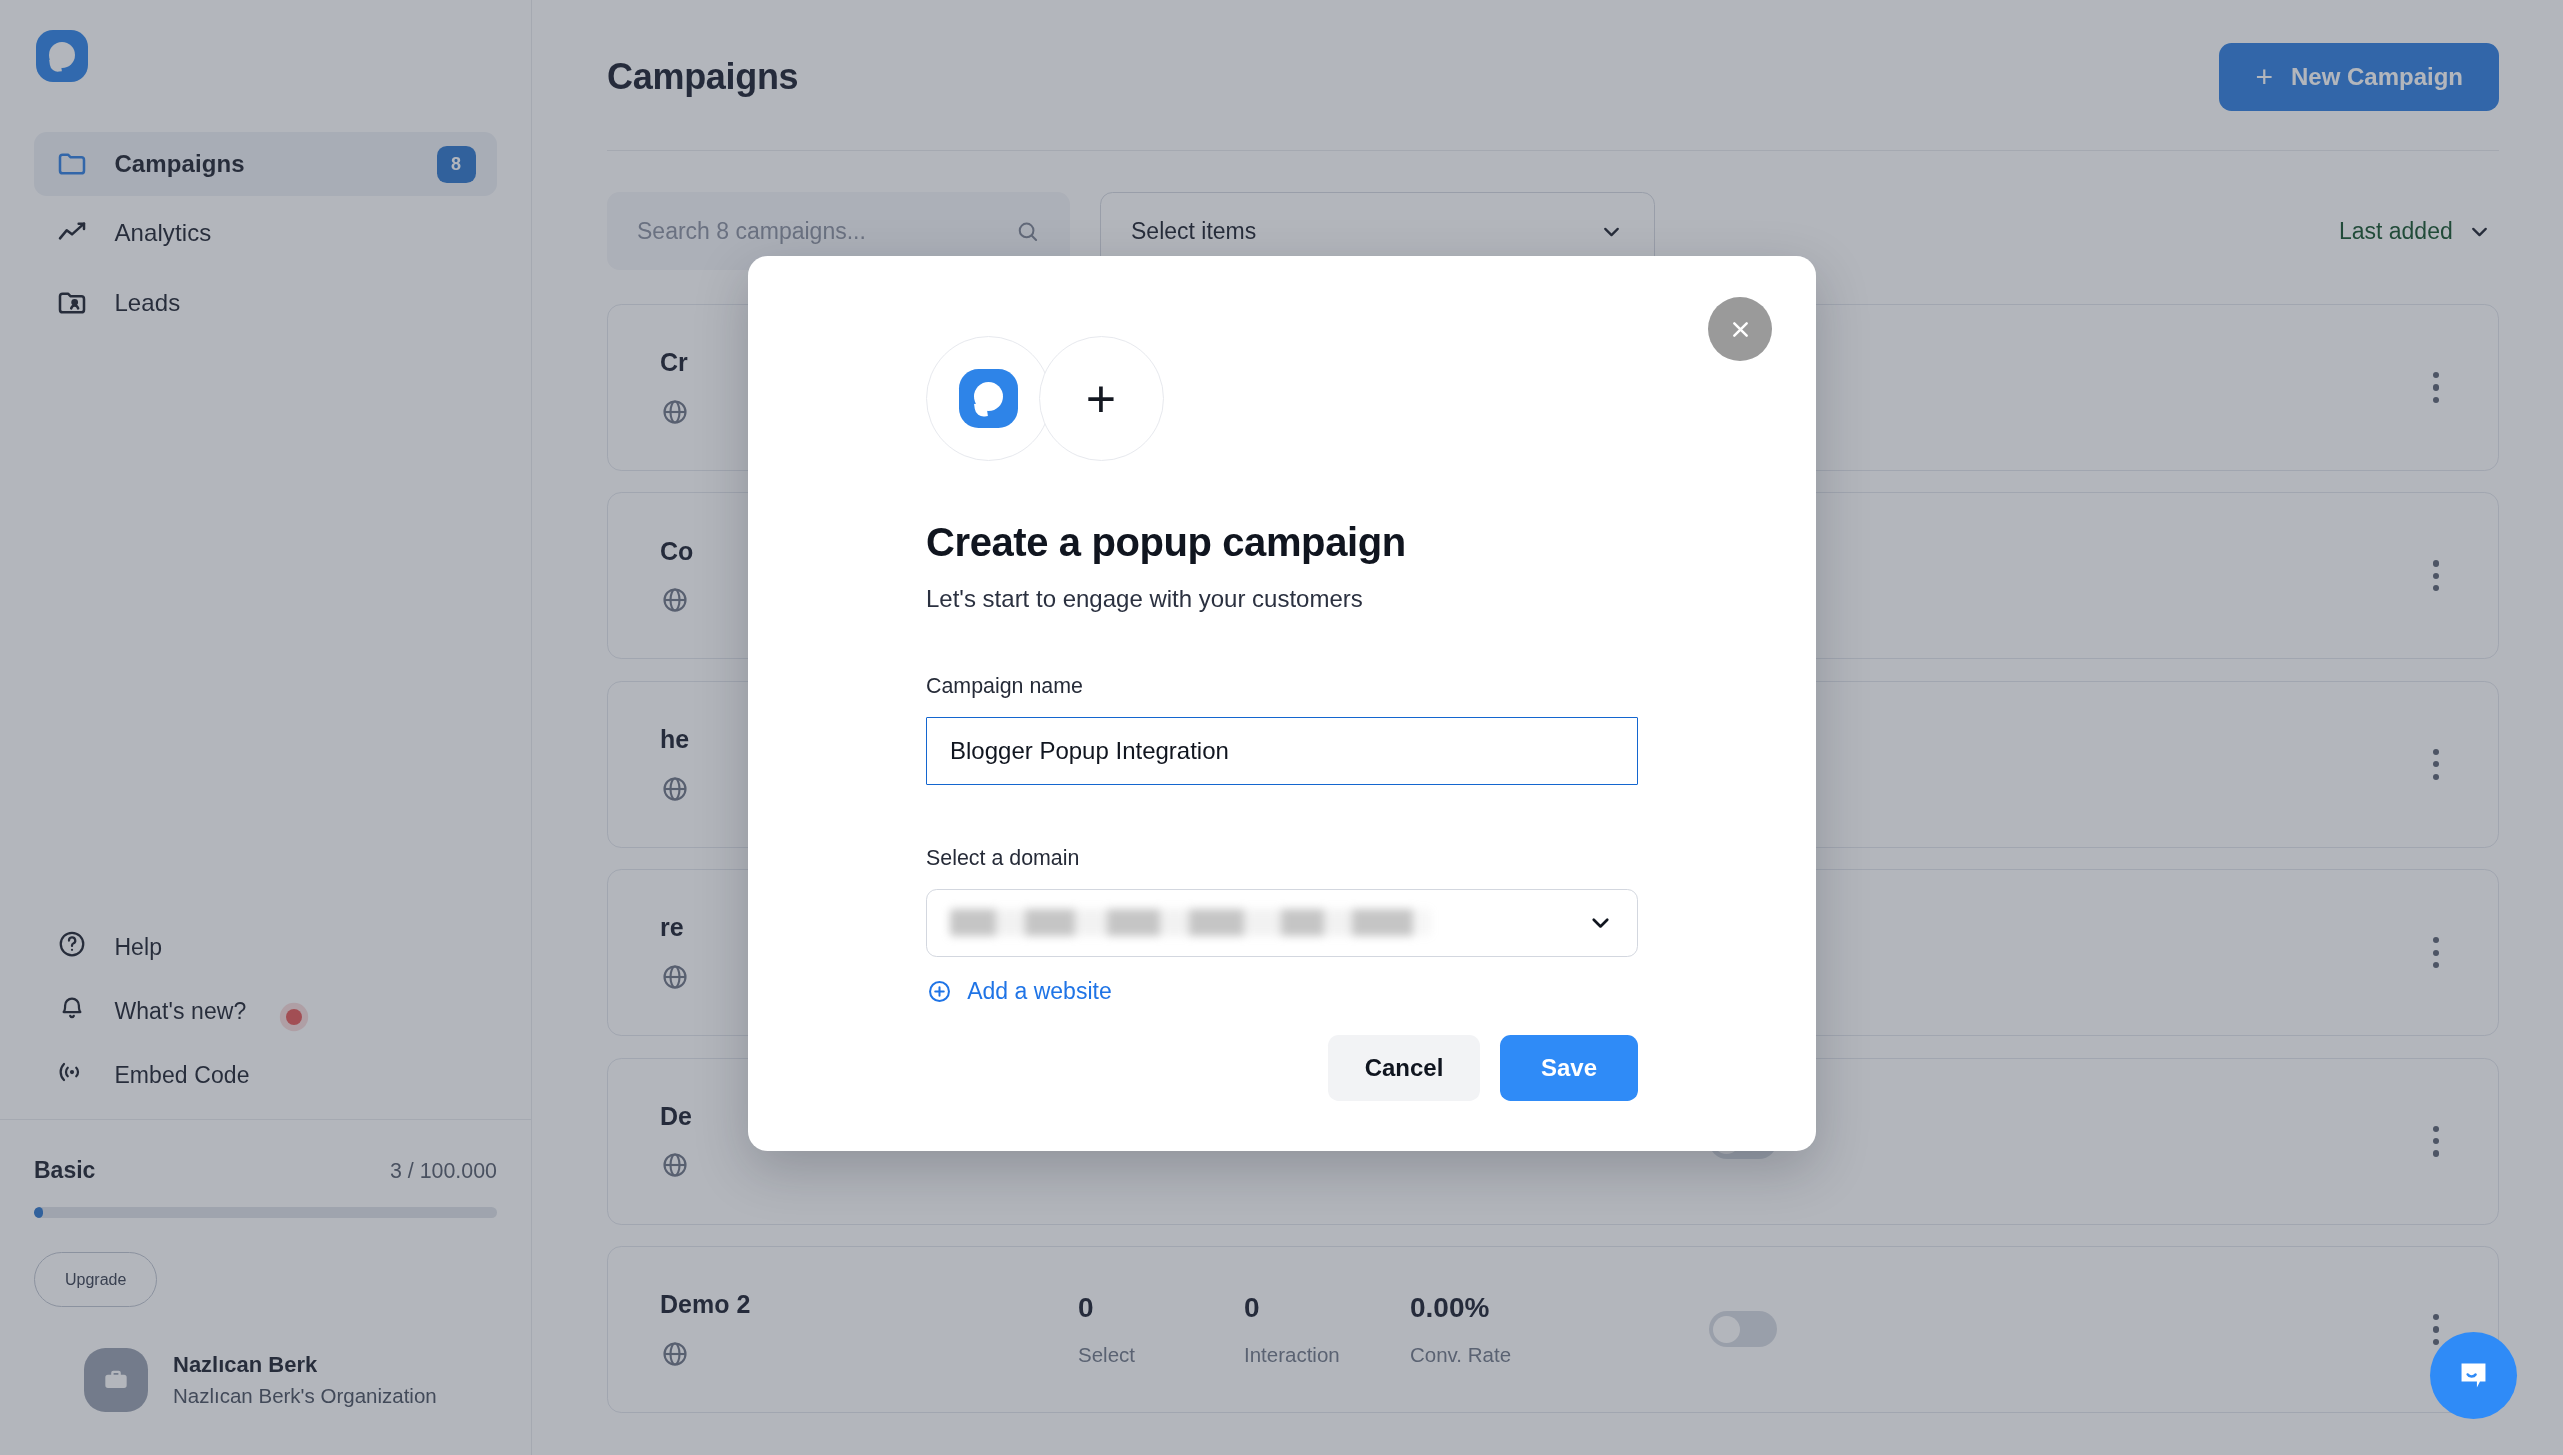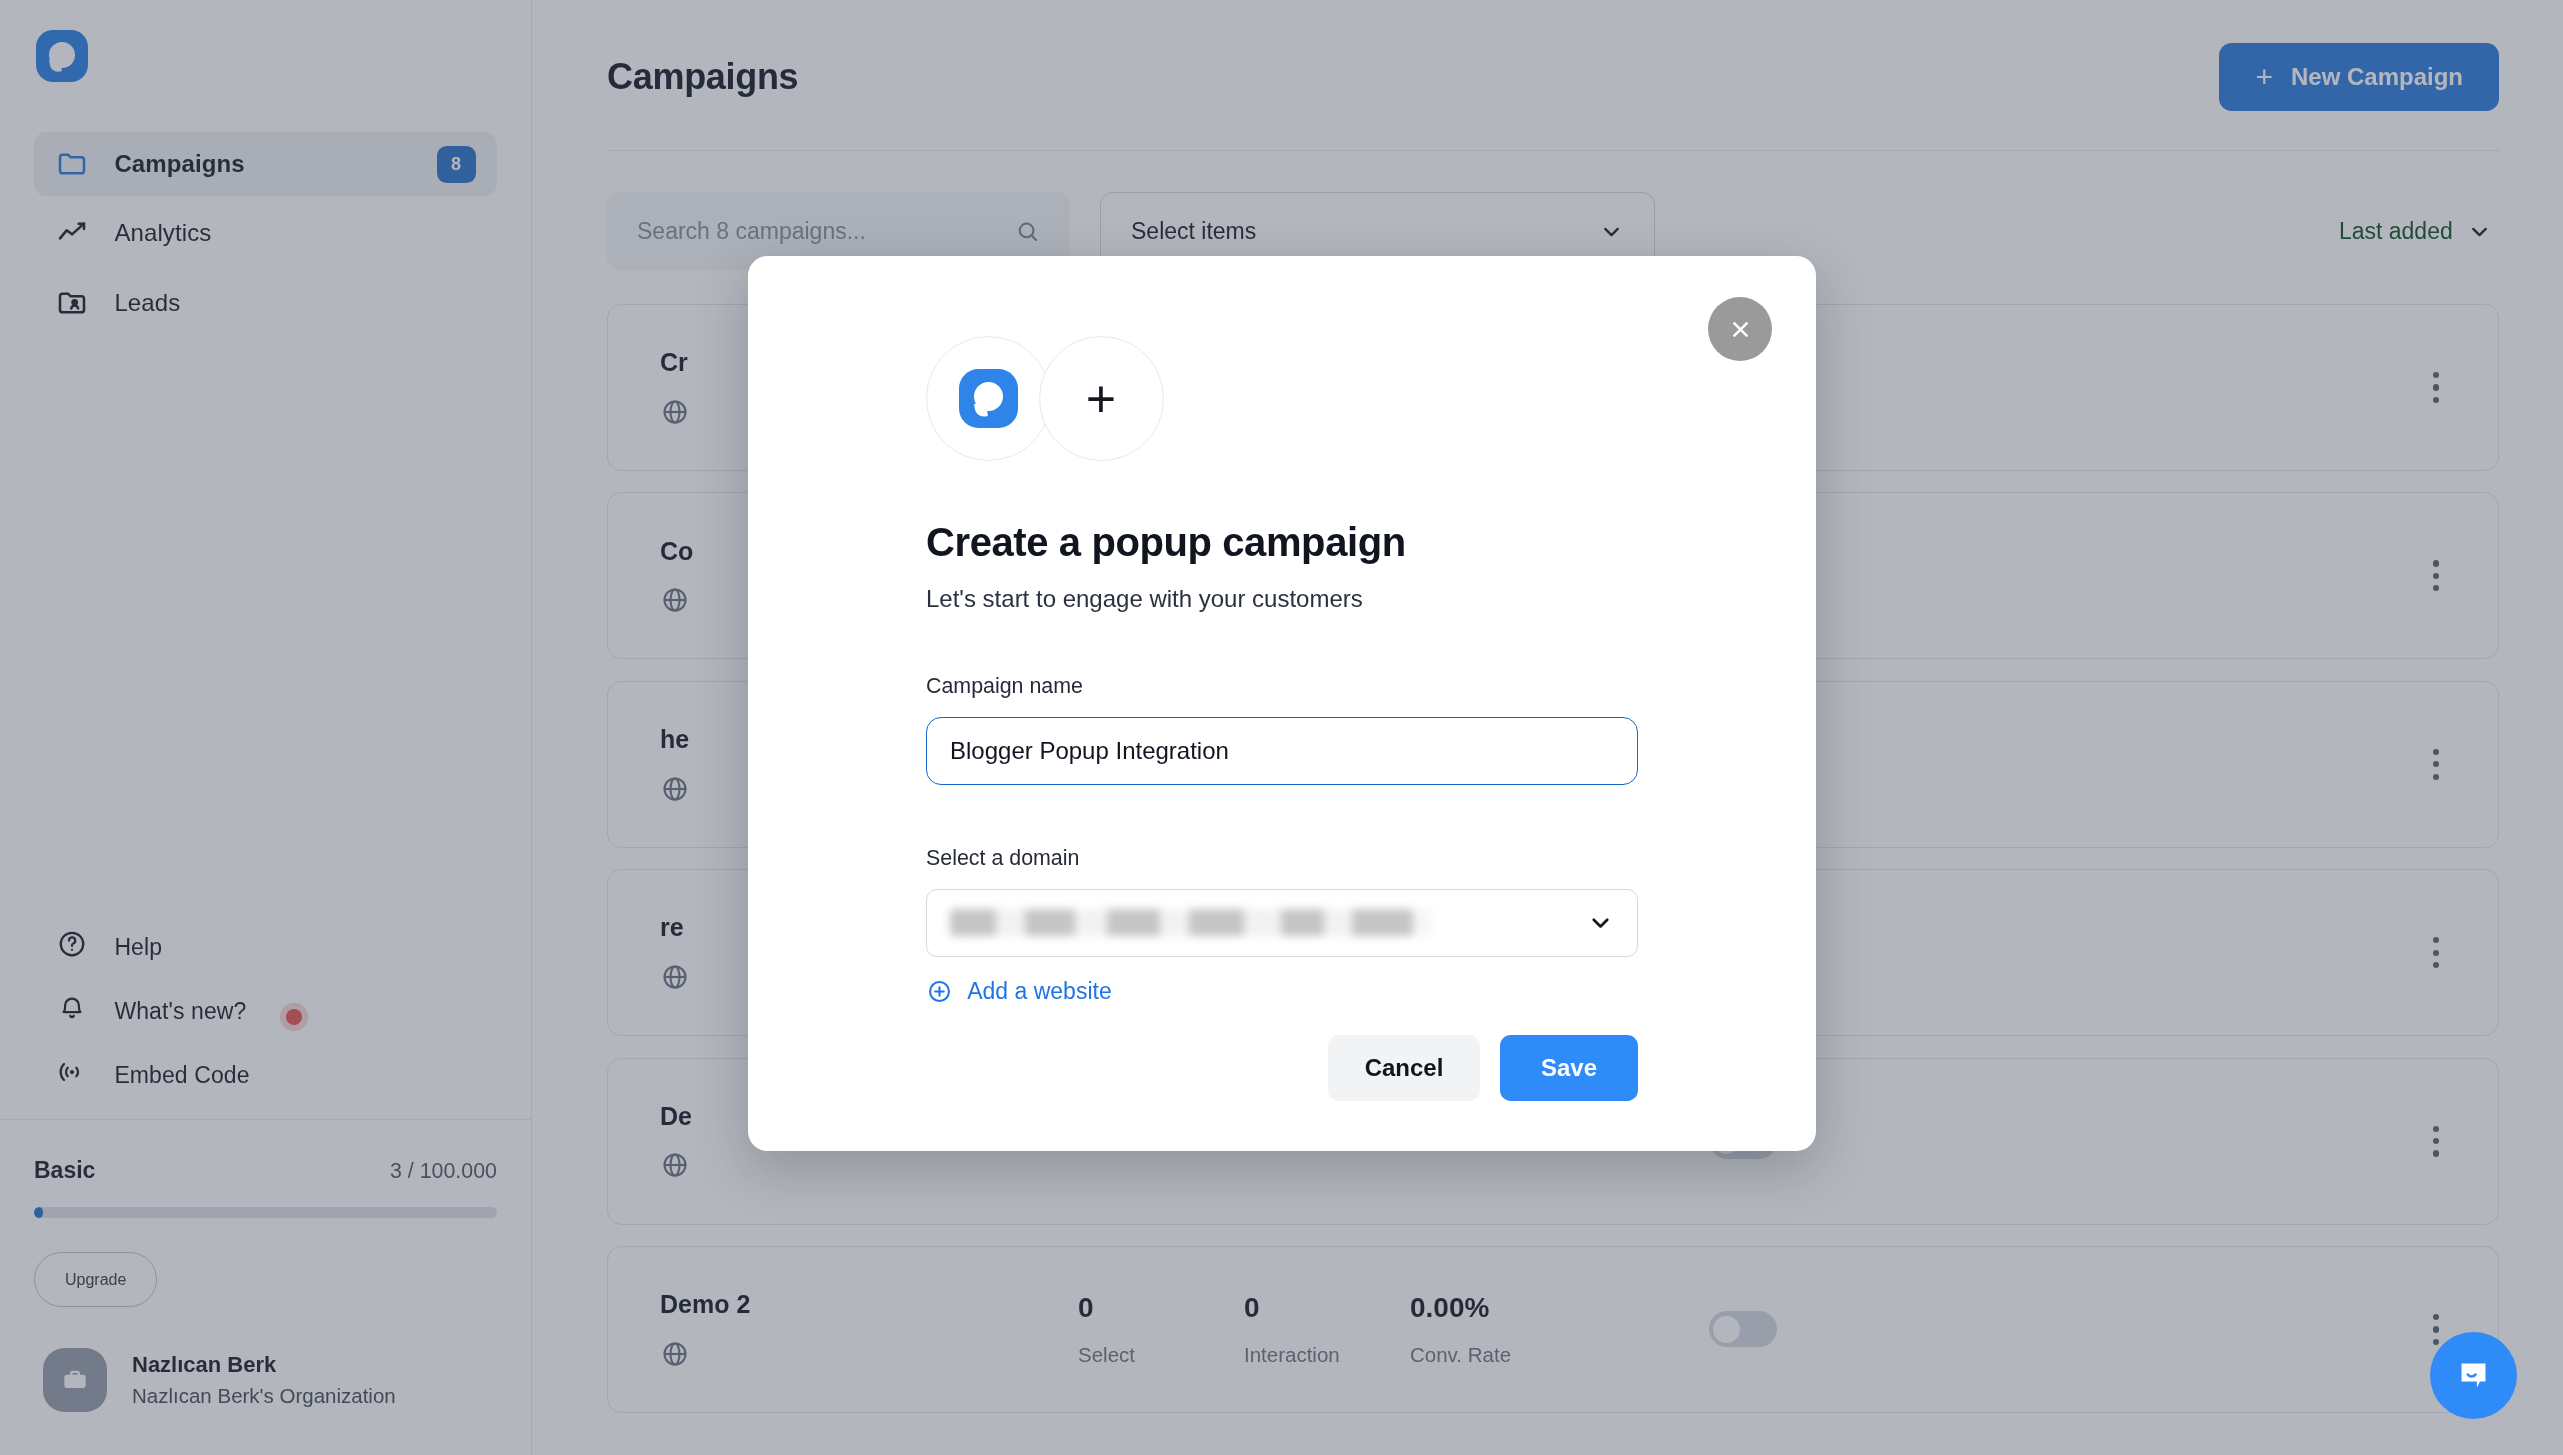--- a/index.html
+++ b/index.html
@@ -149,21 +149,21 @@
     font-size: 16px;
     color: #3a4152;
     cursor: pointer;
     font-family: inherit;
   }
 
   .profile {
     display: flex;
     align-items: center;
     gap: 25px;
-    padding: 41px 34px 44px 43px;
+    padding: 41px 34px 44px 84px;
     cursor: pointer;
   }
   .avatar {
     width: 64px; height: 64px;
     border-radius: 21.4px;
     background: #98a0b0;
     flex: 0 0 64px;
     display: flex; align-items: center; justify-content: center;
   }
   .profile-txt { display: flex; flex-direction: column; gap: 5.3px; }
@@ -337,21 +337,21 @@
   .field-label {
     margin-top: 61px;
     font-size: 21.4px;
     color: #262b38;
   }
   .text-input {
     margin-top: 18px;
     width: 712px;
     height: 68px;
     border: 1.8px solid #1466cf;
-    border-radius: 15px;
+    border-radius: 1px;
     padding: 0 23px;
     font-size: 24px;
     color: #10151f;
     outline: none;
     background: #ffffff;
     font-family: inherit;
   }
   .select-wrap {
     margin-top: 18px;
     width: 712px;

